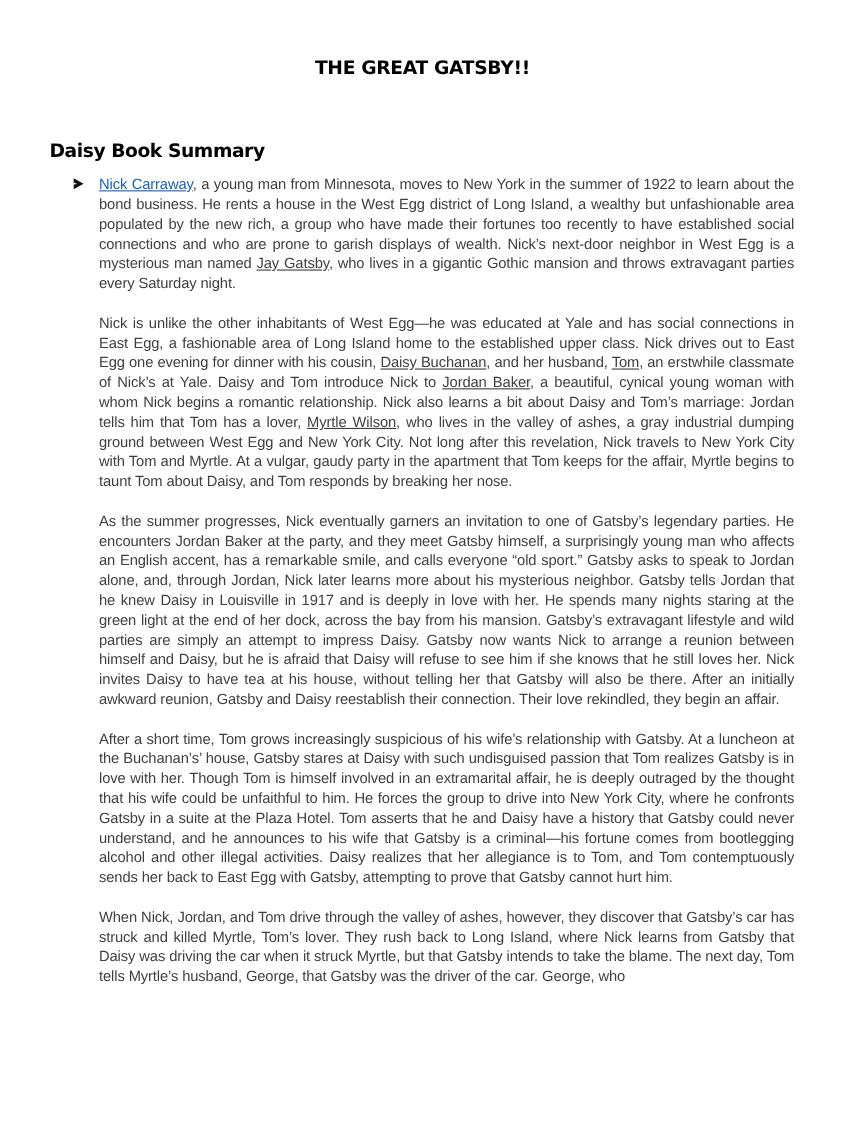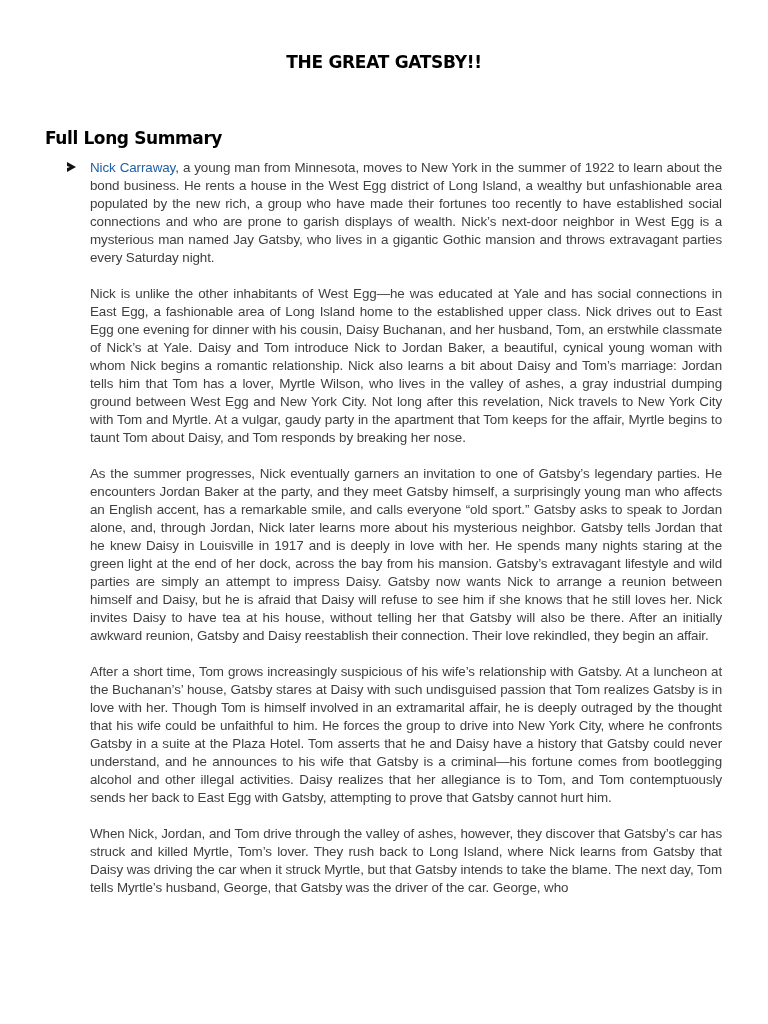--- a/index.html
+++ b/index.html
@@ -75,31 +75,32 @@
       position: absolute;
       left: -9px;
       top: -1px;
       width: 0; height: 0;
       border-top: 1px solid transparent;
       border-bottom: 1px solid transparent;
       border-left: 3px solid #ffffff;
     }
     a.name-link {
       color: #3f3f3f;
+      text-decoration: underline;
     }
     a.name-link.primary {
       color: #1f5fa6;
     }
   </style>
 </head>
 <body>
 
 <div class="page">
   <h1 class="doc-title">THE GREAT GATSBY!!</h1>
-  <h2 class="section-heading">Full Long Summary</h2>
+  <h2 class="section-heading">Daisy Book Summary</h2>
 
   <div class="content">
 
     <p class="para bullet-para">
       <span class="bullet-icon"></span><a class="name-link primary">Nick Carraway</a><span>, a young man from Minnesota, moves to New York in the summer of 1922 to learn about the bond business. He rents a house in the West Egg district of Long Island, a wealthy but unfashionable area populated by the new rich, a group who have made their fortunes too recently to have established social connections and who are prone to garish displays of wealth. Nick’s next-door neighbor in West Egg is a mysterious man named </span><a class="name-link">Jay Gatsby</a><span>, who lives in a gigantic Gothic mansion and throws extravagant parties every Saturday night.</span>
     </p>
 
     <p class="para"><span>Nick is unlike the other inhabitants of West Egg—he was educated at Yale and has social connections in East Egg, a fashionable area of Long Island home to the established upper class. Nick drives out to East Egg one evening for dinner with his cousin, </span><a class="name-link">Daisy Buchanan</a><span>, and her husband, </span><a class="name-link">Tom</a><span>, an erstwhile classmate of Nick’s at Yale. Daisy and Tom introduce Nick to </span><a class="name-link">Jordan Baker</a><span>, a beautiful, cynical young woman with whom Nick begins a romantic relationship. Nick also learns a bit about Daisy and Tom’s marriage: Jordan tells him that Tom has a lover, </span><a class="name-link">Myrtle Wilson</a><span>, who lives in the valley of ashes, a gray industrial dumping ground between West Egg and New York City. Not long after this revelation, Nick travels to New York City with Tom and Myrtle. At a vulgar, gaudy party in the apartment that Tom keeps for the affair, Myrtle begins to taunt Tom about Daisy, and Tom responds by breaking her nose.</span></p>
 
     <p class="para"><span>As the summer progresses, Nick eventually garners an invitation to one of Gatsby’s legendary parties. He encounters Jordan Baker at the party, and they meet Gatsby himself, a surprisingly young man who affects an English accent, has a remarkable smile, and calls everyone “old sport.” Gatsby asks to speak to Jordan alone, and, through Jordan, Nick later learns more about his mysterious neighbor. Gatsby tells Jordan that he knew Daisy in Louisville in 1917 and is deeply in love with her. He spends many nights staring at the green light at the end of her dock, across the bay from his mansion. Gatsby’s extravagant lifestyle and wild parties are simply an attempt to impress Daisy. Gatsby now wants Nick to arrange a reunion between himself and Daisy, but he is afraid that Daisy will refuse to see him if she knows that he still loves her. Nick invites Daisy to have tea at his house, without telling her that Gatsby will also be there. After an initially awkward reunion, Gatsby and Daisy reestablish their connection. Their love rekindled, they begin an affair.</span></p>

